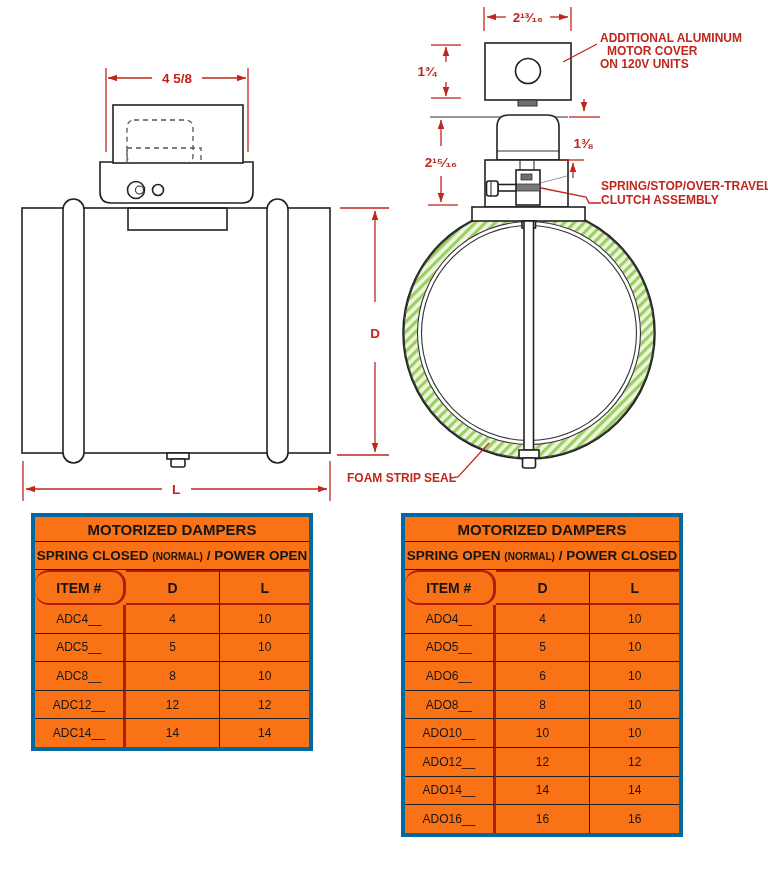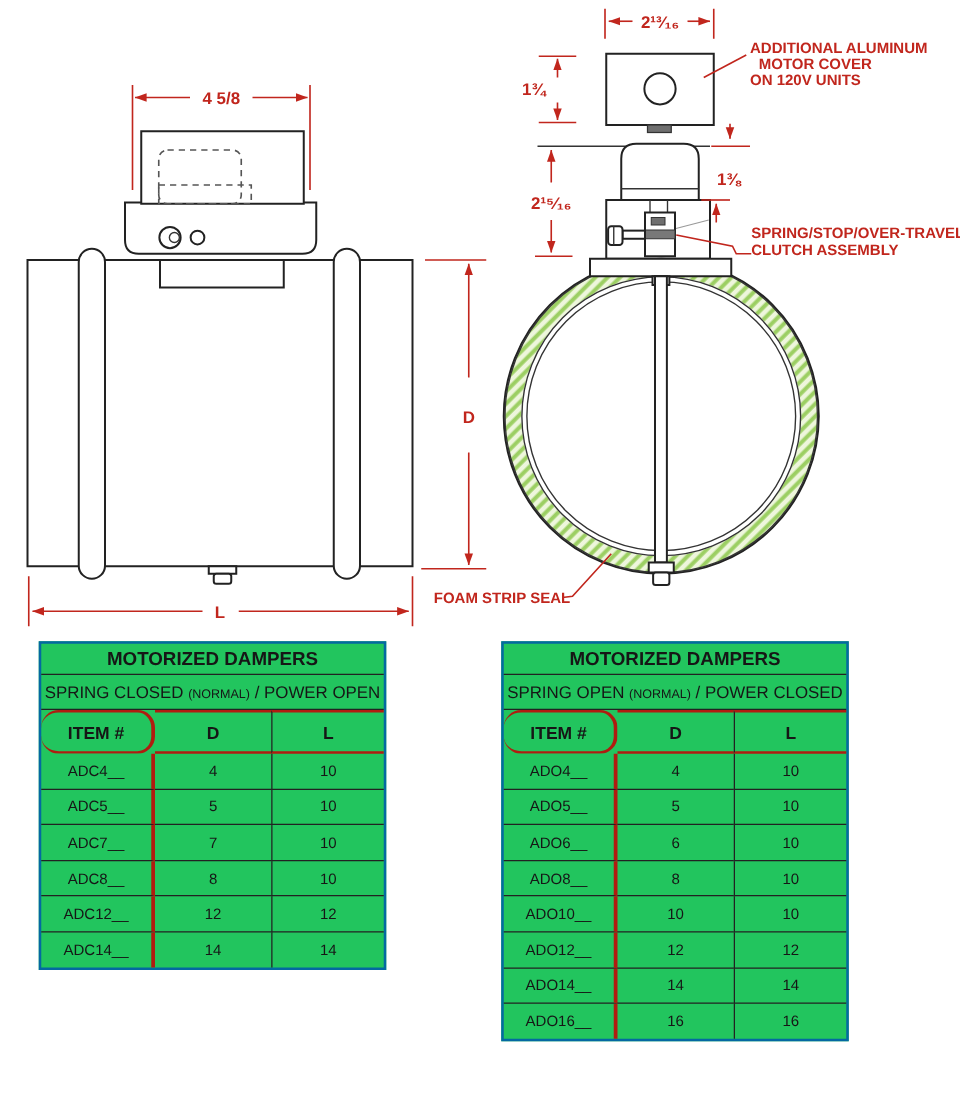--- a/index.html
+++ b/index.html
@@ -13,25 +13,25 @@
   .blk  { stroke:#222; fill:none; stroke-width:1.6; }
   .blkf { stroke:#222; fill:#fff;  stroke-width:1.6; }
   .thin { stroke:#333; fill:none; stroke-width:1.1; }
   .dash { stroke:#555; fill:none; stroke-width:1.3; stroke-dasharray:5 4; }
   .red  { stroke:#c1261d; fill:none; stroke-width:1.3; }
   .gray { stroke:#9a9a9a; fill:none; stroke-width:1; }
   text.dim  { fill:#c1261d; font-weight:bold; font-size:13.5px; text-anchor:middle; }
   text.note { fill:#c1261d; font-weight:bold; font-size:12px;  text-anchor:start; }
 
   
-  .dtable { position:absolute; width:274px; border:2px solid #0369a1; background:#22c55e; }
+  .dtable { position:absolute; width:274px; border:4px solid #0369a1; background:#f97316; }
   .dtable table { border-collapse:separate; border-spacing:0; width:100%; table-layout:fixed; }
   .dtable th, .dtable td { text-align:center; vertical-align:middle; padding:0; color:#161616; }
   .title-row th   { height:24px; font-size:15px; font-weight:bold; border-bottom:1.6px solid #222; }
-  .subtitle-row th{ height:27px; font-size:13.5px; font-weight:normal; border-bottom:1.6px solid #222; white-space:pre; }
+  .subtitle-row th{ height:27px; font-size:13.5px; font-weight:bold; border-bottom:1.6px solid #222; white-space:pre; }
   .subtitle-row .small { font-size:10px; }
   .cols-row th { height:31px; font-size:14px; font-weight:bold;
                  border-top:2.4px solid #b01c10; border-bottom:2.4px solid #b01c10; }
   .cols-row th.c1 { border-right:3px solid #b01c10;border-radius:14px; }
   .cols-row th.c3 { border-left:1.4px solid #222; }
   .dtable tbody td { height:27.6px; font-size:12px; font-weight:normal; border-bottom:1.4px solid #222; }
   .dtable tbody td:first-child { border-right:3px solid #b01c10; }
   .dtable tbody td:last-child  { border-left:1.4px solid #222; }
   .dtable tbody tr:last-child td { border-bottom:none; }
 </style>
@@ -192,25 +192,20 @@
             <td>ADC4__</td>
             <td>4</td>
             <td>10</td>
           </tr>
           <tr>
             <td>ADC5__</td>
             <td>5</td>
             <td>10</td>
           </tr>
           <tr>
-            <td>ADC7__</td>
-            <td>7</td>
-            <td>10</td>
-          </tr>
-          <tr>
             <td>ADC8__</td>
             <td>8</td>
             <td>10</td>
           </tr>
           <tr>
             <td>ADC12__</td>
             <td>12</td>
             <td>12</td>
           </tr>
           <tr>

